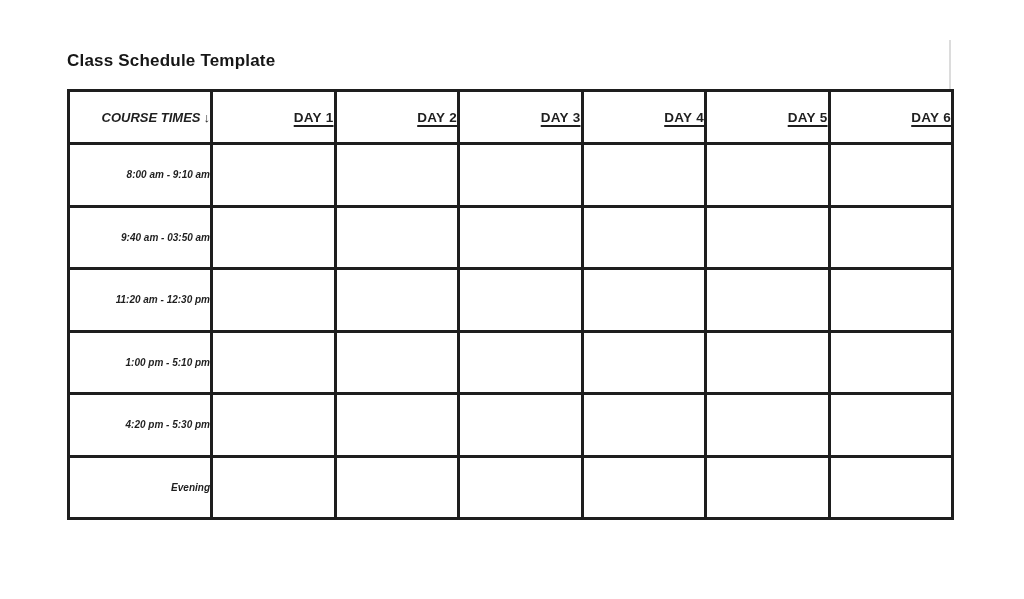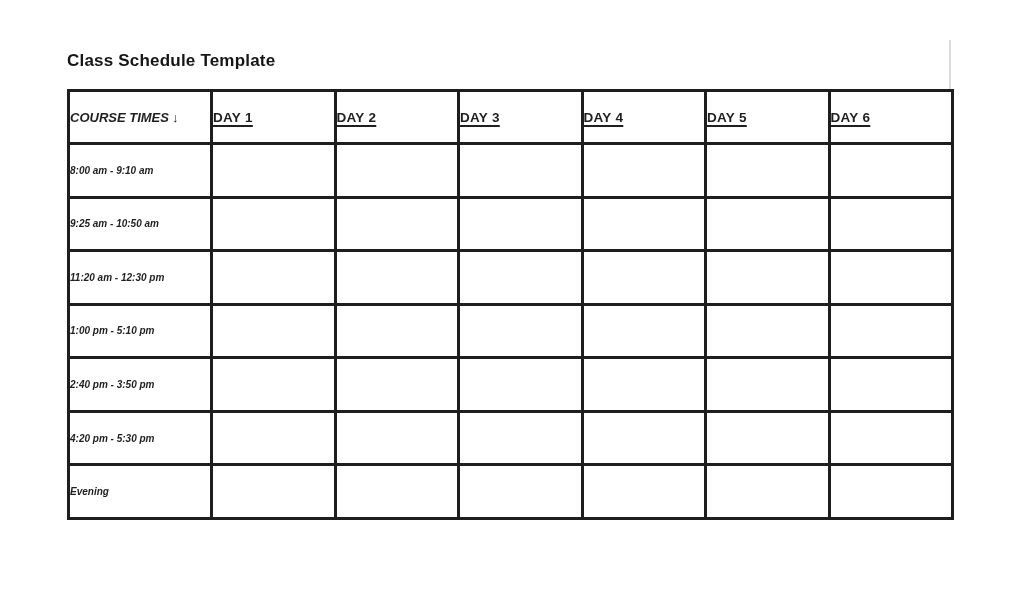--- a/index.html
+++ b/index.html
@@ -34,21 +34,21 @@
     border-collapse: collapse;
     table-layout: fixed;
     border: 3px solid #1e1e1e;
   }
   table.schedule th,
   table.schedule td {
     border: 3px solid #1e1e1e;
     background: #ffffff;
     padding: 0;
     vertical-align: middle;
-    text-align: left;
+    text-align: right;
   }
   tr.header-row { height: 53px; }
   th.course-times-header {
     font-size: 13px;
     font-weight: bold;
     font-style: italic;
     color: #1f1f1f;
     white-space: nowrap;
   }
   th.course-times-header .arrow {
@@ -118,48 +118,39 @@
     <tr>
       <td class="time-slot">8:00 am - 9:10 am</td>
       <td class="schedule-cell"></td>
       <td class="schedule-cell"></td>
       <td class="schedule-cell"></td>
       <td class="schedule-cell"></td>
       <td class="schedule-cell"></td>
       <td class="schedule-cell"></td>
     </tr>
     <tr>
-      <td class="time-slot">9:25 am - 10:50 am</td>
+      <td class="time-slot">9:40 am - 03:50 am</td>
       <td class="schedule-cell"></td>
       <td class="schedule-cell"></td>
       <td class="schedule-cell"></td>
       <td class="schedule-cell"></td>
       <td class="schedule-cell"></td>
       <td class="schedule-cell"></td>
     </tr>
     <tr>
       <td class="time-slot">11:20 am - 12:30 pm</td>
       <td class="schedule-cell"></td>
       <td class="schedule-cell"></td>
       <td class="schedule-cell"></td>
       <td class="schedule-cell"></td>
       <td class="schedule-cell"></td>
       <td class="schedule-cell"></td>
     </tr>
     <tr>
       <td class="time-slot">1:00 pm - 5:10 pm</td>
-      <td class="schedule-cell"></td>
-      <td class="schedule-cell"></td>
-      <td class="schedule-cell"></td>
-      <td class="schedule-cell"></td>
-      <td class="schedule-cell"></td>
-      <td class="schedule-cell"></td>
-    </tr>
-    <tr>
-      <td class="time-slot">2:40 pm - 3:50 pm</td>
       <td class="schedule-cell"></td>
       <td class="schedule-cell"></td>
       <td class="schedule-cell"></td>
       <td class="schedule-cell"></td>
       <td class="schedule-cell"></td>
       <td class="schedule-cell"></td>
     </tr>
     <tr>
       <td class="time-slot">4:20 pm - 5:30 pm</td>
       <td class="schedule-cell"></td>

